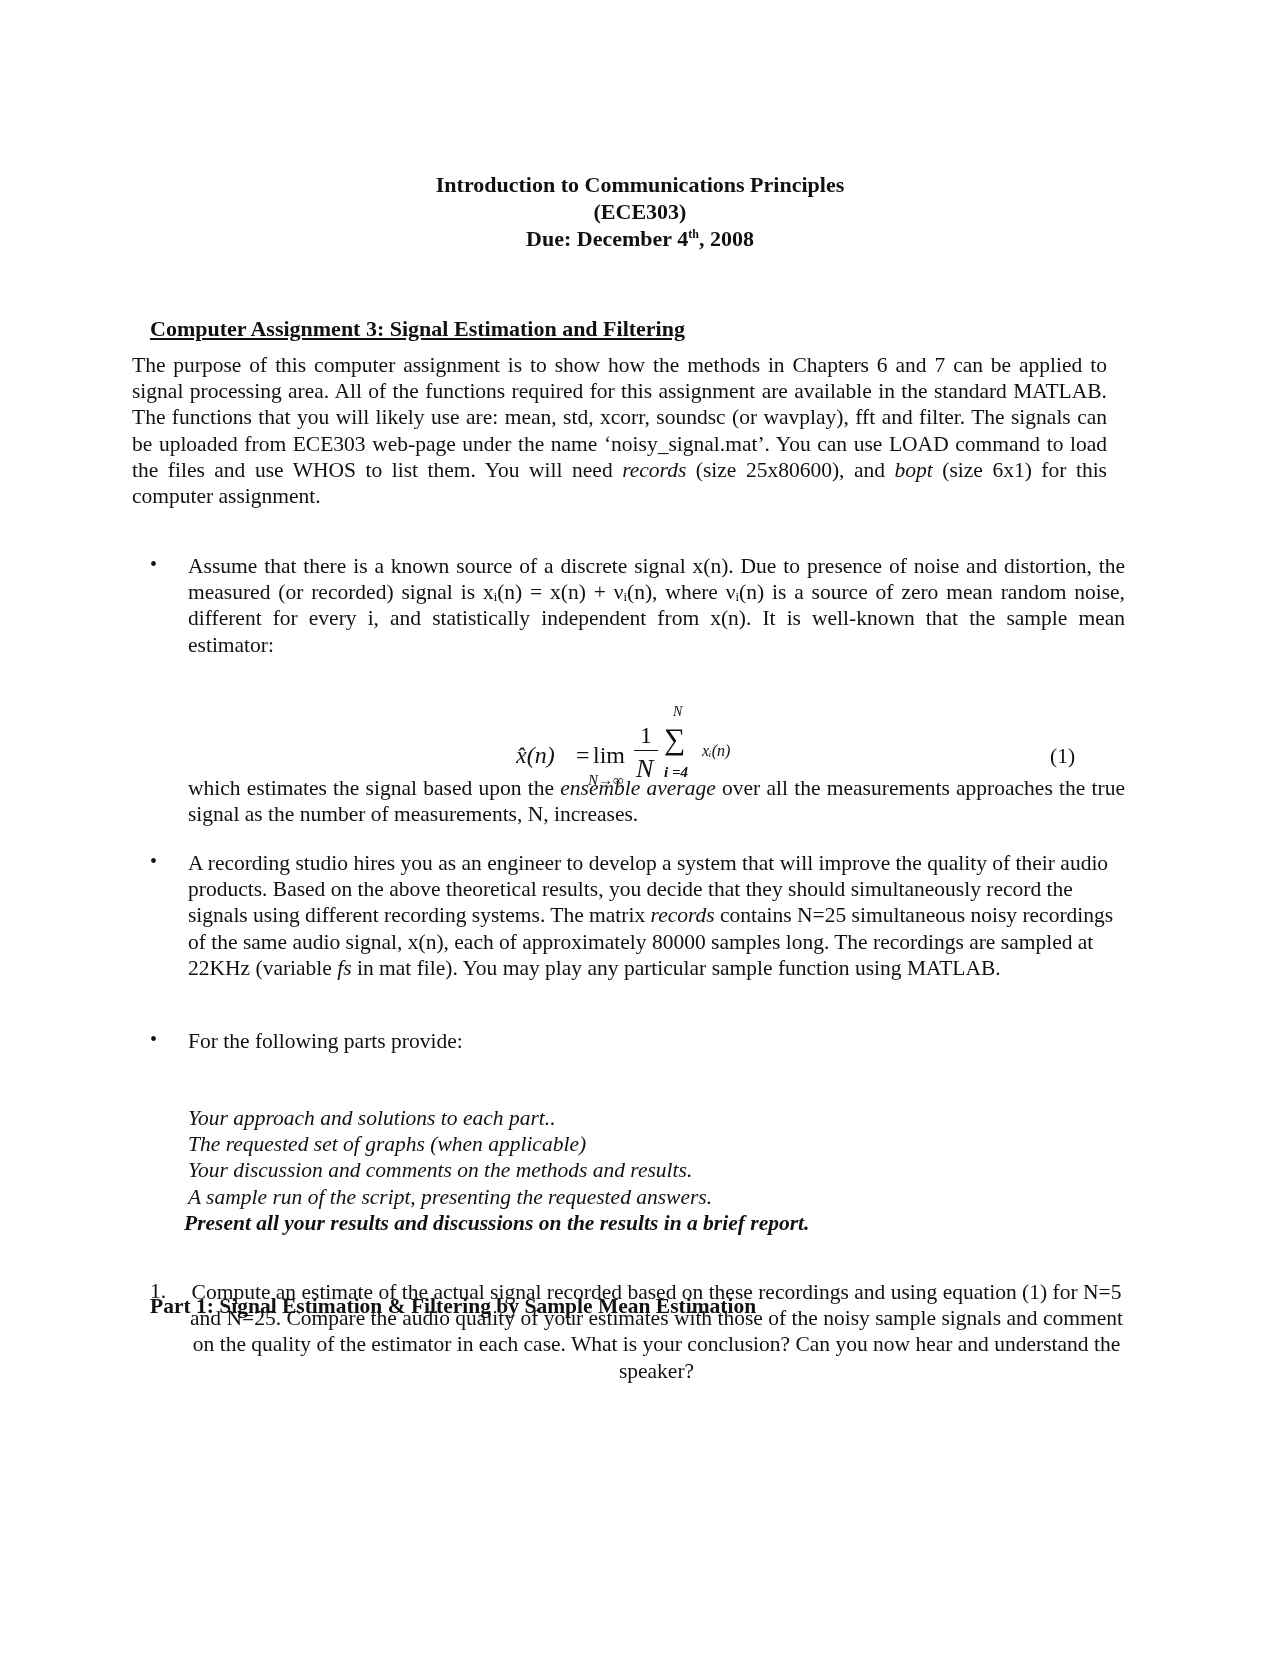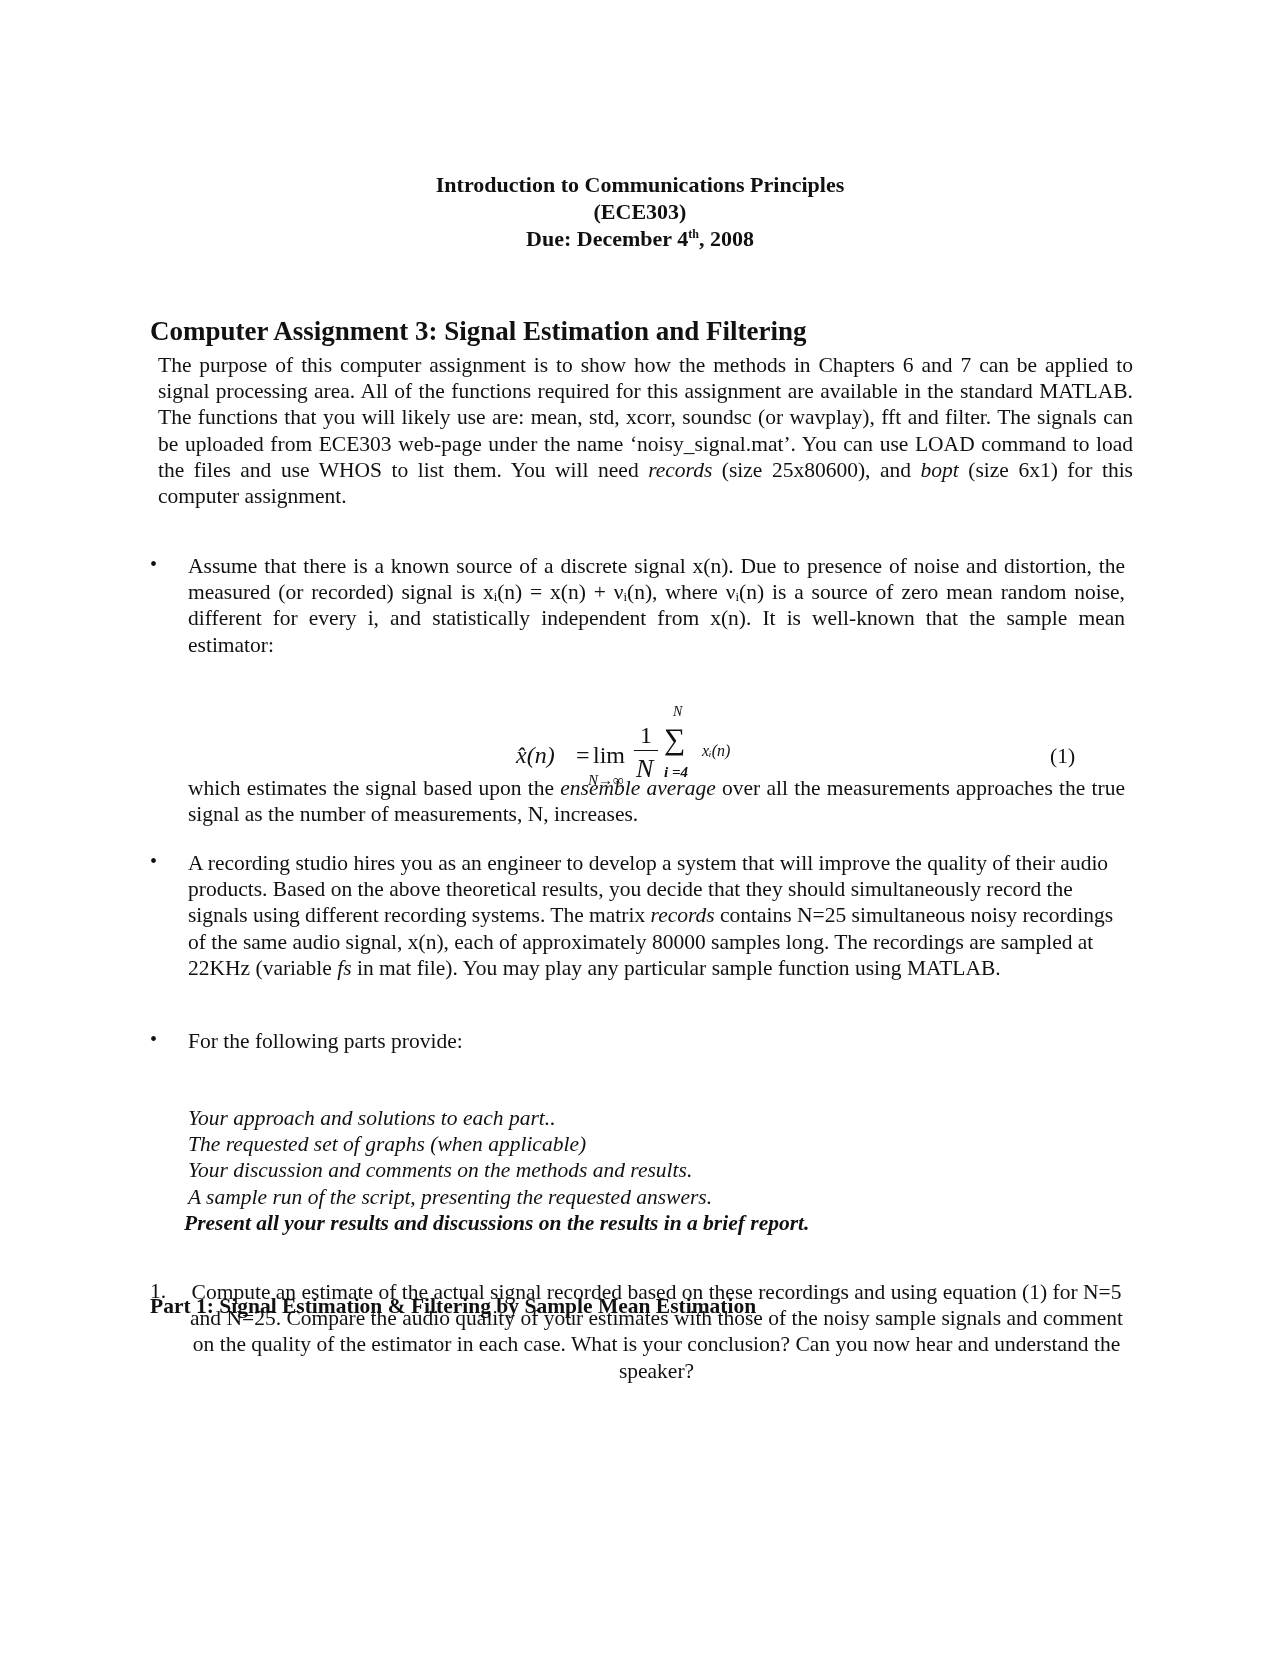--- a/index.html
+++ b/index.html
@@ -1,21 +1,21 @@
 <!DOCTYPE html>
 <html><head>
 <meta charset="utf-8">
 <style>
   html, body { margin: 0; padding: 0; background: #ffffff; }
   body { width: 1280px; height: 1656px; position: relative; color: #111; font-family: "Liberation Serif", "DejaVu Serif", serif; font-size: 21.5px; }
   .page { position: absolute; left: 0; top: 0; width: 1280px; height: 1656px; }
   .hdr { position: absolute; left: 0; width: 1280px; text-align: center; font-weight: bold; font-size: 22px; }
   sup { font-size: 12px; vertical-align: 8px; line-height: 0; }
-  .sec-title { position: absolute; left: 150px; top: 316px; font-weight: bold; font-size: 27px; }
-  .para { position: absolute; left: 158px; width: 975px; text-align: justify; line-height: 26.2px; font-family: Liberation Serif, serif; }
+  .sec-title { position: absolute; left: 150px; top: 316px; font-weight: bold; font-size: 22px; text-decoration: underline; }
+  .para { position: absolute; left: 132px; width: 975px; text-align: justify; line-height: 26.2px; font-family: Liberation Serif, serif; }
   .blist { position: absolute; left: 150px; width: 975px; }
   .bullet { position: absolute; left: 0; font-size: 20px; }
   .btext { position: absolute; left: 38px; width: 937px; text-align: justify; line-height: 26.2px; }
   .it { font-style: italic; }
   .eq { position: absolute; left: 536px; top: 712px; width: 260px; height: 80px; font-family: "Liberation Serif", serif; }
   .eq span { position: absolute; }
   .eqnum { position: absolute; left: 1050px; top: 744px; }
   .sublines { position: absolute; left: 188px; line-height: 26.2px; font-style: italic; margin-top: 27px; }
   .sublines .b { font-weight: bold; margin-left: -4px; }
   .part { position: absolute; left: 150px; top: 1294px; font-weight: bold; }

